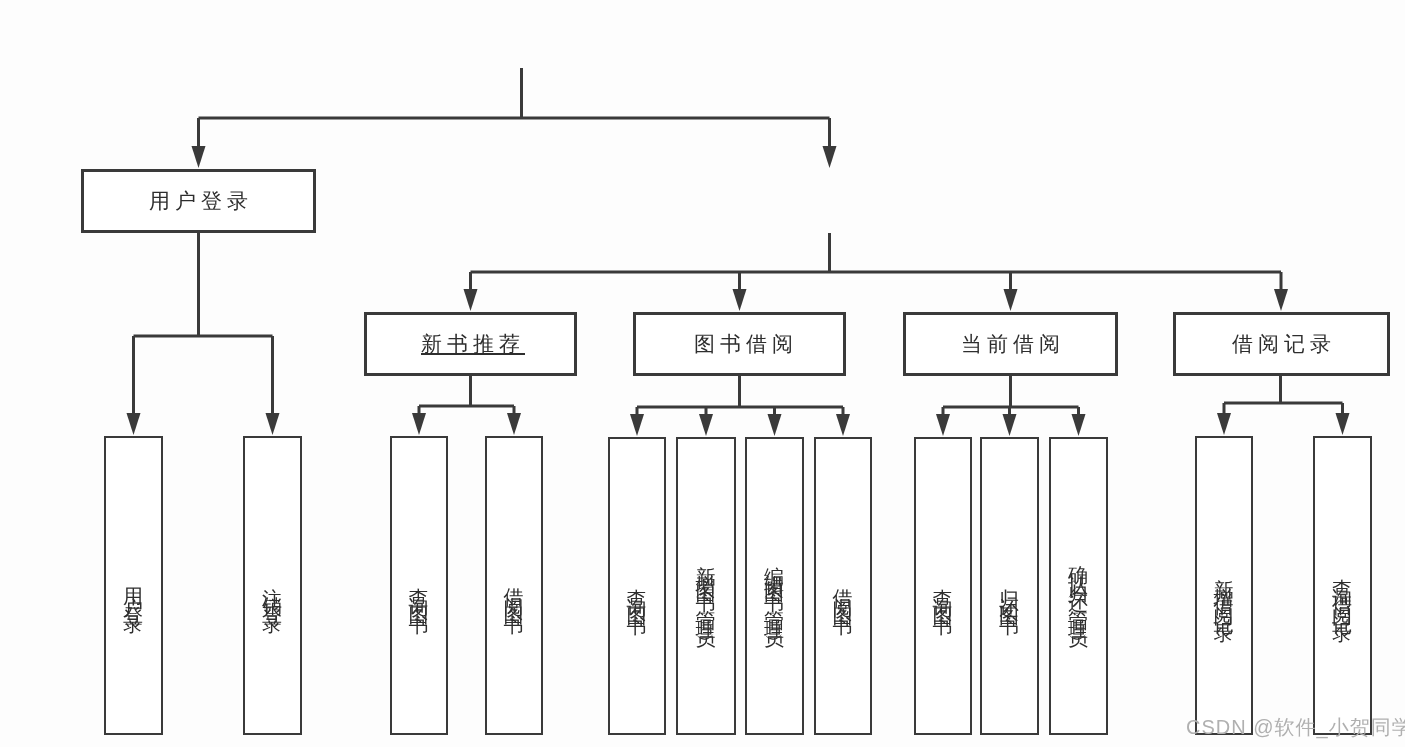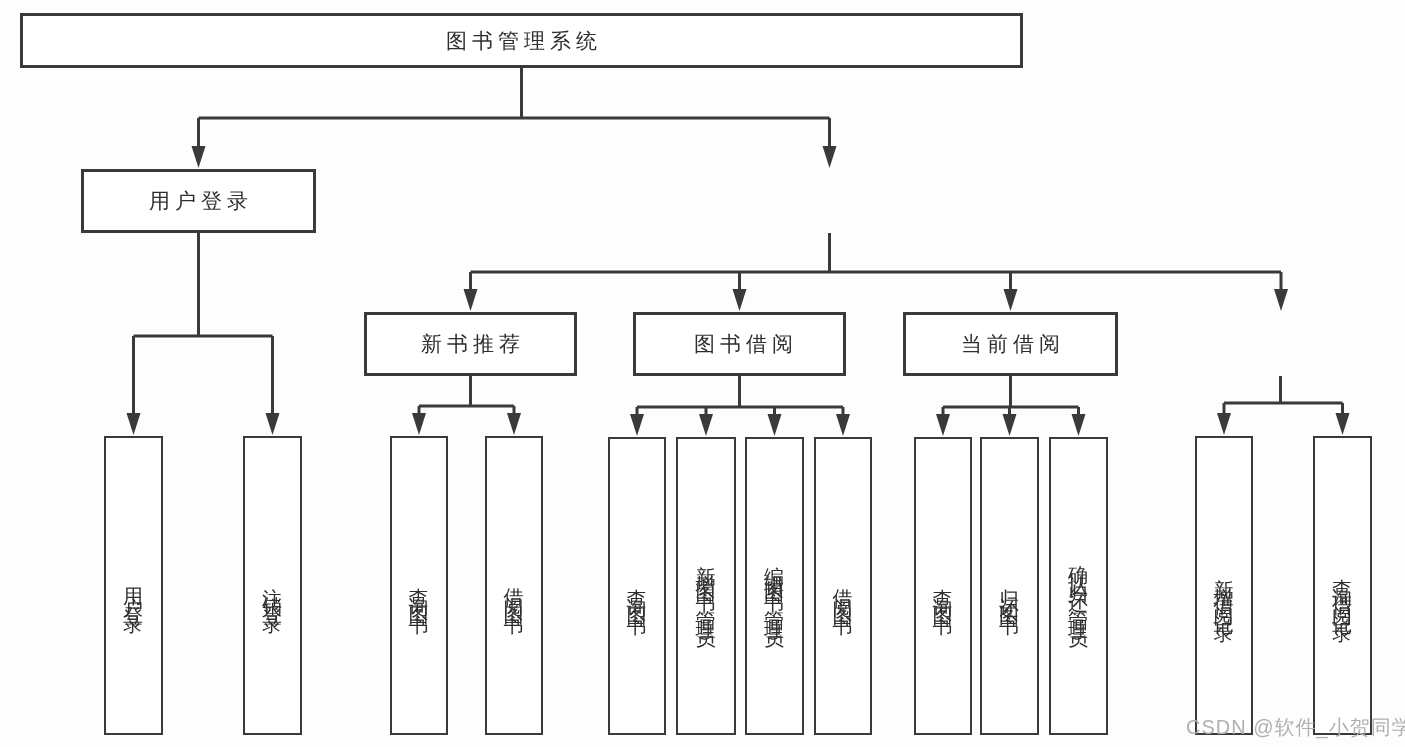--- a/index.html
+++ b/index.html
@@ -85,36 +85,36 @@
       <polygon points="767.5,414 781.5,414 774.5,436"></polygon>
       <polygon points="836,414 850,414 843,436"></polygon>
       <polygon points="936,414 950,414 943,436"></polygon>
       <polygon points="1002.5,414 1016.5,414 1009.5,436"></polygon>
       <polygon points="1071.5,414 1085.5,414 1078.5,436"></polygon>
       <polygon points="1217,413 1231,413 1224,435"></polygon>
       <polygon points="1335.5,413 1349.5,413 1342.5,435"></polygon>
     </g>
   </svg>
 
-  <div class="box" style="left:20px; top:13px; width:1003px; height:55px;">
-    <span class="hlabel">图书管理系统</span>
-  </div>
 
   <div class="box" style="left:81px; top:169px; width:235px; height:64px;">
     <span class="hlabel">用户登录</span>
   </div>
 
-  <div class="box" style="left:364px; top:312px; width:213px; height:64px;">
+  <div class="box" style="left:364px; top:312px; width:213px; height:64px;text-decoration:underline;">
     <span class="hlabel">新书推荐</span>
   </div>
   <div class="box" style="left:633px; top:312px; width:213px; height:64px;padding-left:8px;">
     <span class="hlabel">图书借阅</span>
   </div>
   <div class="box" style="left:903px; top:312px; width:215px; height:64px;">
     <span class="hlabel">当前借阅</span>
+  </div>
+  <div class="box" style="left:1173px; top:312px; width:217px; height:64px;">
+    <span class="hlabel">借阅记录</span>
   </div>
 
   <div class="box leaf" style="left:104px; top:436px; width:59px; height:299px;">
     <span class="vlabel">用户登录</span>
   </div>
   <div class="box leaf" style="left:243px; top:436px; width:59px; height:299px;">
     <span class="vlabel">注销登录</span>
   </div>
 
   <div class="box leaf" style="left:390px; top:436px; width:58px; height:299px;">

